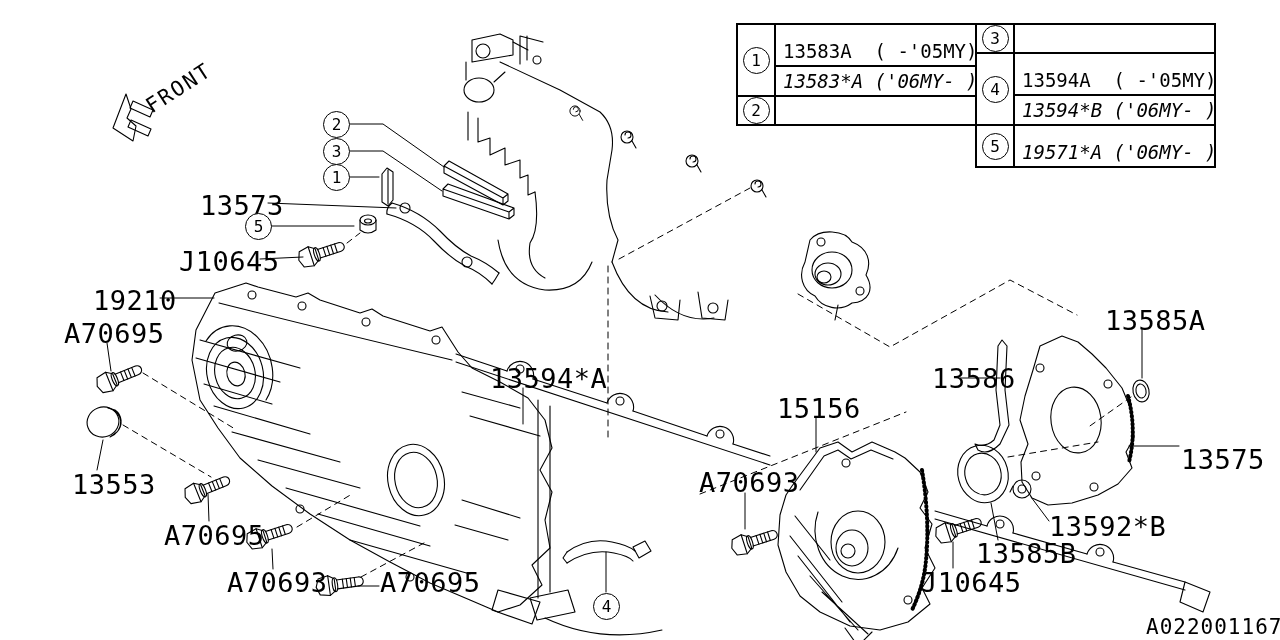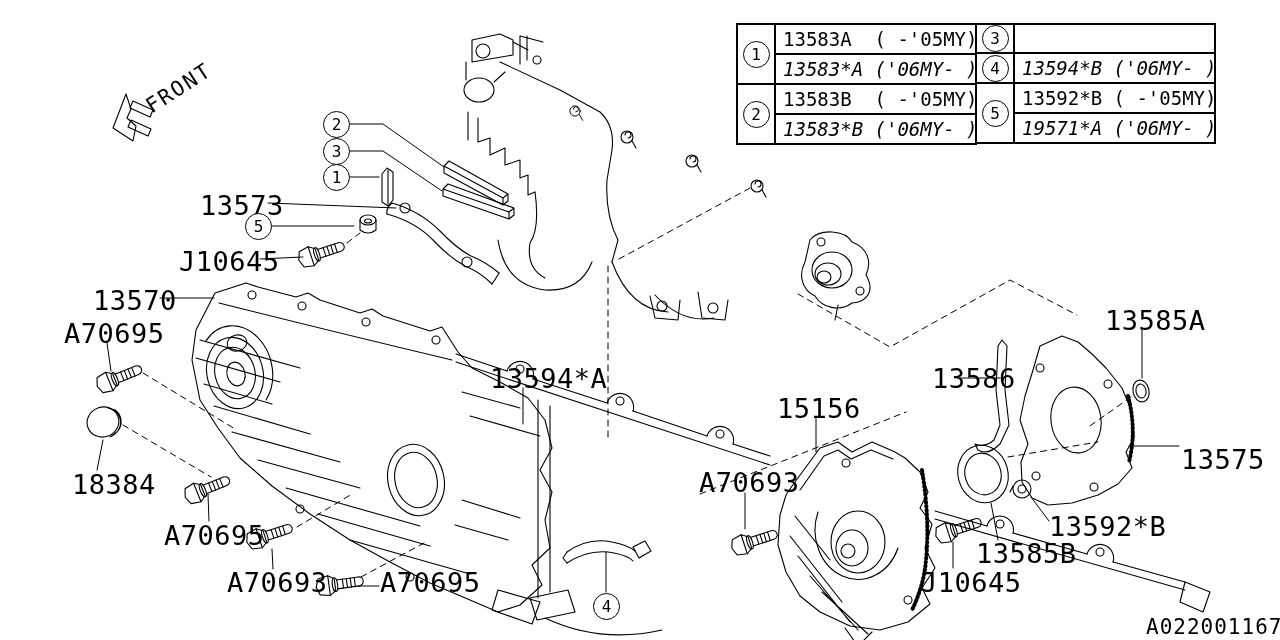--- a/index.html
+++ b/index.html
@@ -9,21 +9,21 @@
   .plabel{position:absolute;font-size:27px;letter-spacing:0.5px;white-space:pre;line-height:1;}
   .front{position:absolute;left:148px;top:96px;font-size:21px;letter-spacing:2px;
          transform:rotate(-33deg);transform-origin:0 50%;}
   .callout{position:absolute;width:25px;height:25px;border:1.7px solid #000;border-radius:50%;
            font-size:16px;line-height:25px;text-align:center;background:#fff;}
   .ltable{position:absolute;border:2px solid #000;background:#fff;}
   .lgroup{display:flex;border-bottom:2px solid #000;}
   .lgroup:last-child{border-bottom:none;}
   .lnum{width:36px;display:flex;align-items:center;justify-content:center;border-right:2px solid #000;}
   .lnum .callout{position:static;flex:0 0 auto;}
-  .lrows{display:flex;flex-direction:column;}
+  .lrows{display:flex;flex-direction:column;margin-top:12px;}
   .lrow{height:28px;line-height:28px;padding-left:7px;font-size:19px;white-space:pre;border-bottom:2px solid #000;}
   .lrow:last-child{border-bottom:none;font-style:italic;}
   .diagid{position:absolute;font-size:21px;letter-spacing:1px;}
 </style>
 </head>
 <body>
 
 <div id="stage">
 
 <svg id="art" width="1280" height="640" viewBox="0 0 1280 640">
@@ -244,23 +244,23 @@
       <path d="M700,494 L906,412"></path>
       <path d="M1008,457 L1098,442"></path>
     </g>
   </g>
 </svg>
 
 <div class="front">FRONT</div>
 
 <div class="plabel" style="left:200px;top:192px">13573</div>
 <div class="plabel" style="left:179px;top:248px">J10645</div>
-<div class="plabel" style="left:93px;top:287px">13570</div>
+<div class="plabel" style="left:93px;top:287px">19210</div>
 <div class="plabel" style="left:64px;top:320px">A70695</div>
-<div class="plabel" style="left:72px;top:471px">18384</div>
+<div class="plabel" style="left:72px;top:471px">13553</div>
 <div class="plabel" style="left:164px;top:522px">A70695</div>
 <div class="plabel" style="left:227px;top:569px">A70693</div>
 <div class="plabel" style="left:380px;top:569px">A70695</div>
 <div class="plabel" style="left:490px;top:365px">13594*A</div>
 <div class="plabel" style="left:777px;top:395px">15156</div>
 <div class="plabel" style="left:699px;top:469px">A70693</div>
 <div class="plabel" style="left:932px;top:365px">13586</div>
 <div class="plabel" style="left:1105px;top:307px">13585A</div>
 <div class="plabel" style="left:1181px;top:446px">13575</div>
 <div class="plabel" style="left:1049px;top:513px">13592*B</div>
@@ -280,47 +280,43 @@
         </div>
     <div class="lrows">
       <div class="lrow" style="width:192px">13583A  ( -'05MY)</div>
       <div class="lrow" style="width:192px">13583*A ('06MY- )</div>
     </div>
   </div>
   <div class="lgroup">
     <div class="lnum">
           <div class="callout">2</div>
         </div>
+  </div>
+</div>
+
+<div class="ltable" style="left:975px;top:23px">
+  <div class="lgroup">
+    <div class="lnum">
+          <div class="callout">3</div>
+        </div>
+  </div>
+  <div class="lgroup">
+    <div class="lnum">
+          <div class="callout">4</div>
+        </div>
     <div class="lrows">
-      <div class="lrow" style="width:192px">13583B  ( -'05MY)</div>
-      <div class="lrow" style="width:192px">13583*B ('06MY- )</div>
-    </div>
-  </div>
-</div>
-
-<div class="ltable" style="left:975px;top:23px">
-  <div class="lgroup">
-    <div class="lnum">
-          <div class="callout">3</div>
-        </div>
-  </div>
-  <div class="lgroup">
-    <div class="lnum">
-          <div class="callout">4</div>
-        </div>
-    <div class="lrows">
+      <div class="lrow" style="width:192px">13594A  ( -'05MY)</div>
       <div class="lrow" style="width:192px">13594*B ('06MY- )</div>
     </div>
   </div>
   <div class="lgroup">
     <div class="lnum">
           <div class="callout">5</div>
         </div>
     <div class="lrows">
-      <div class="lrow" style="width:192px">13592*B ( -'05MY)</div>
       <div class="lrow" style="width:192px">19571*A ('06MY- )</div>
     </div>
   </div>
 </div>
 
 <div class="diagid" style="left:1146px;top:615px">A022001167</div>
 
 </div>
 
 </body></html>

